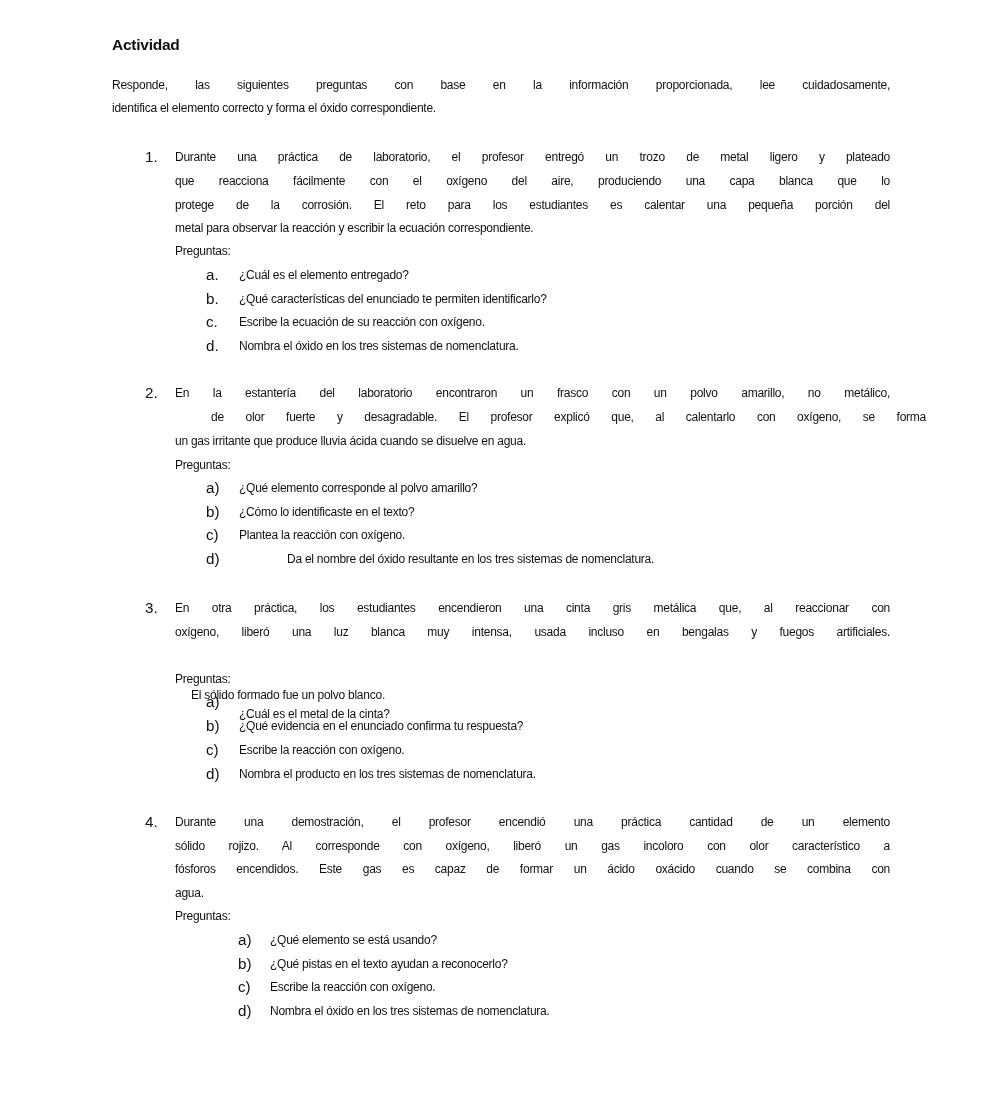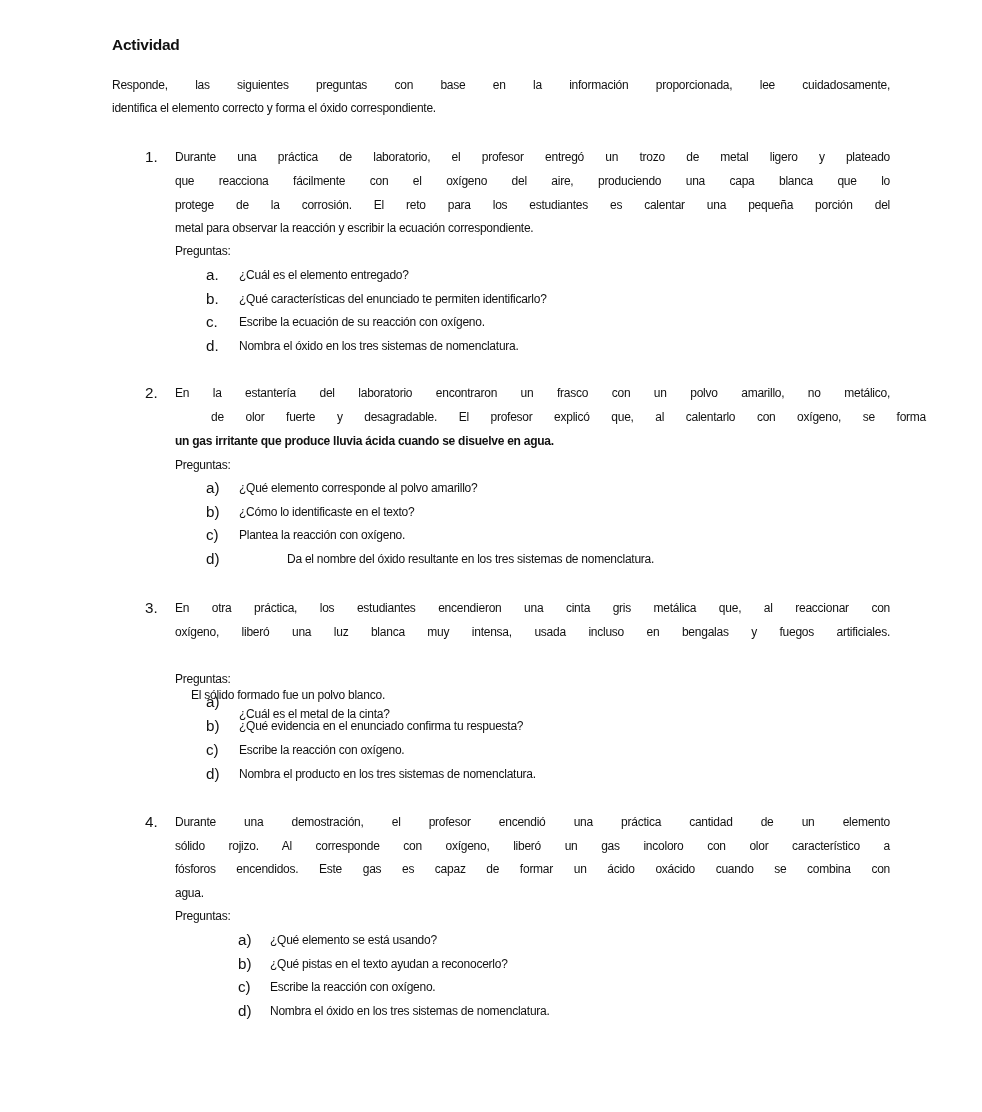--- a/index.html
+++ b/index.html
@@ -43,21 +43,21 @@
     <div class="line" style="left:239px; top:312px;">Escribe la ecuación de su reacción con oxígeno.</div>
     <div class="lbl" style="left:206px; top:336px;">d.</div>
     <div class="line" style="left:239px; top:336px;">Nombra el óxido en los tres sistemas de nomenclatura.</div>
   </div>
 </div>
 
 <div>
   <div class="num" style="left:145px; top:383px;">2.</div>
   <div class="line just" style="left:175px; top:383px; width:715px;">En la estantería del laboratorio encontraron un frasco con un polvo amarillo, no metálico,</div>
   <div class="line just" style="left:175px; top:407px; width:715px;margin-left:36px;">de olor fuerte y desagradable. El profesor explicó que, al calentarlo con oxígeno, se forma</div>
-  <div class="line" style="left:175px; top:431px;font-weight:bold;">un gas irritante que produce lluvia ácida cuando se disuelve en agua.</div>
+  <div class="line" style="left:175px; top:431px;">un gas irritante que produce lluvia ácida cuando se disuelve en agua.</div>
   <div class="line" style="left:175px; top:455px;">Preguntas:</div>
   <div>
     <div class="lbl" style="left:206px; top:478px;">a)</div>
     <div class="line" style="left:239px; top:478px;">¿Qué elemento corresponde al polvo amarillo?</div>
     <div class="lbl" style="left:206px; top:502px;">b)</div>
     <div class="line" style="left:239px; top:502px;">¿Cómo lo identificaste en el texto?</div>
     <div class="lbl" style="left:206px; top:525px;">c)</div>
     <div class="line" style="left:239px; top:525px;">Plantea la reacción con oxígeno.</div>
     <div class="lbl" style="left:206px; top:549px;">d)</div>
     <div class="line" style="left:239px; top:549px;margin-left:48px;">Da el nombre del óxido resultante en los tres sistemas de nomenclatura.</div>

